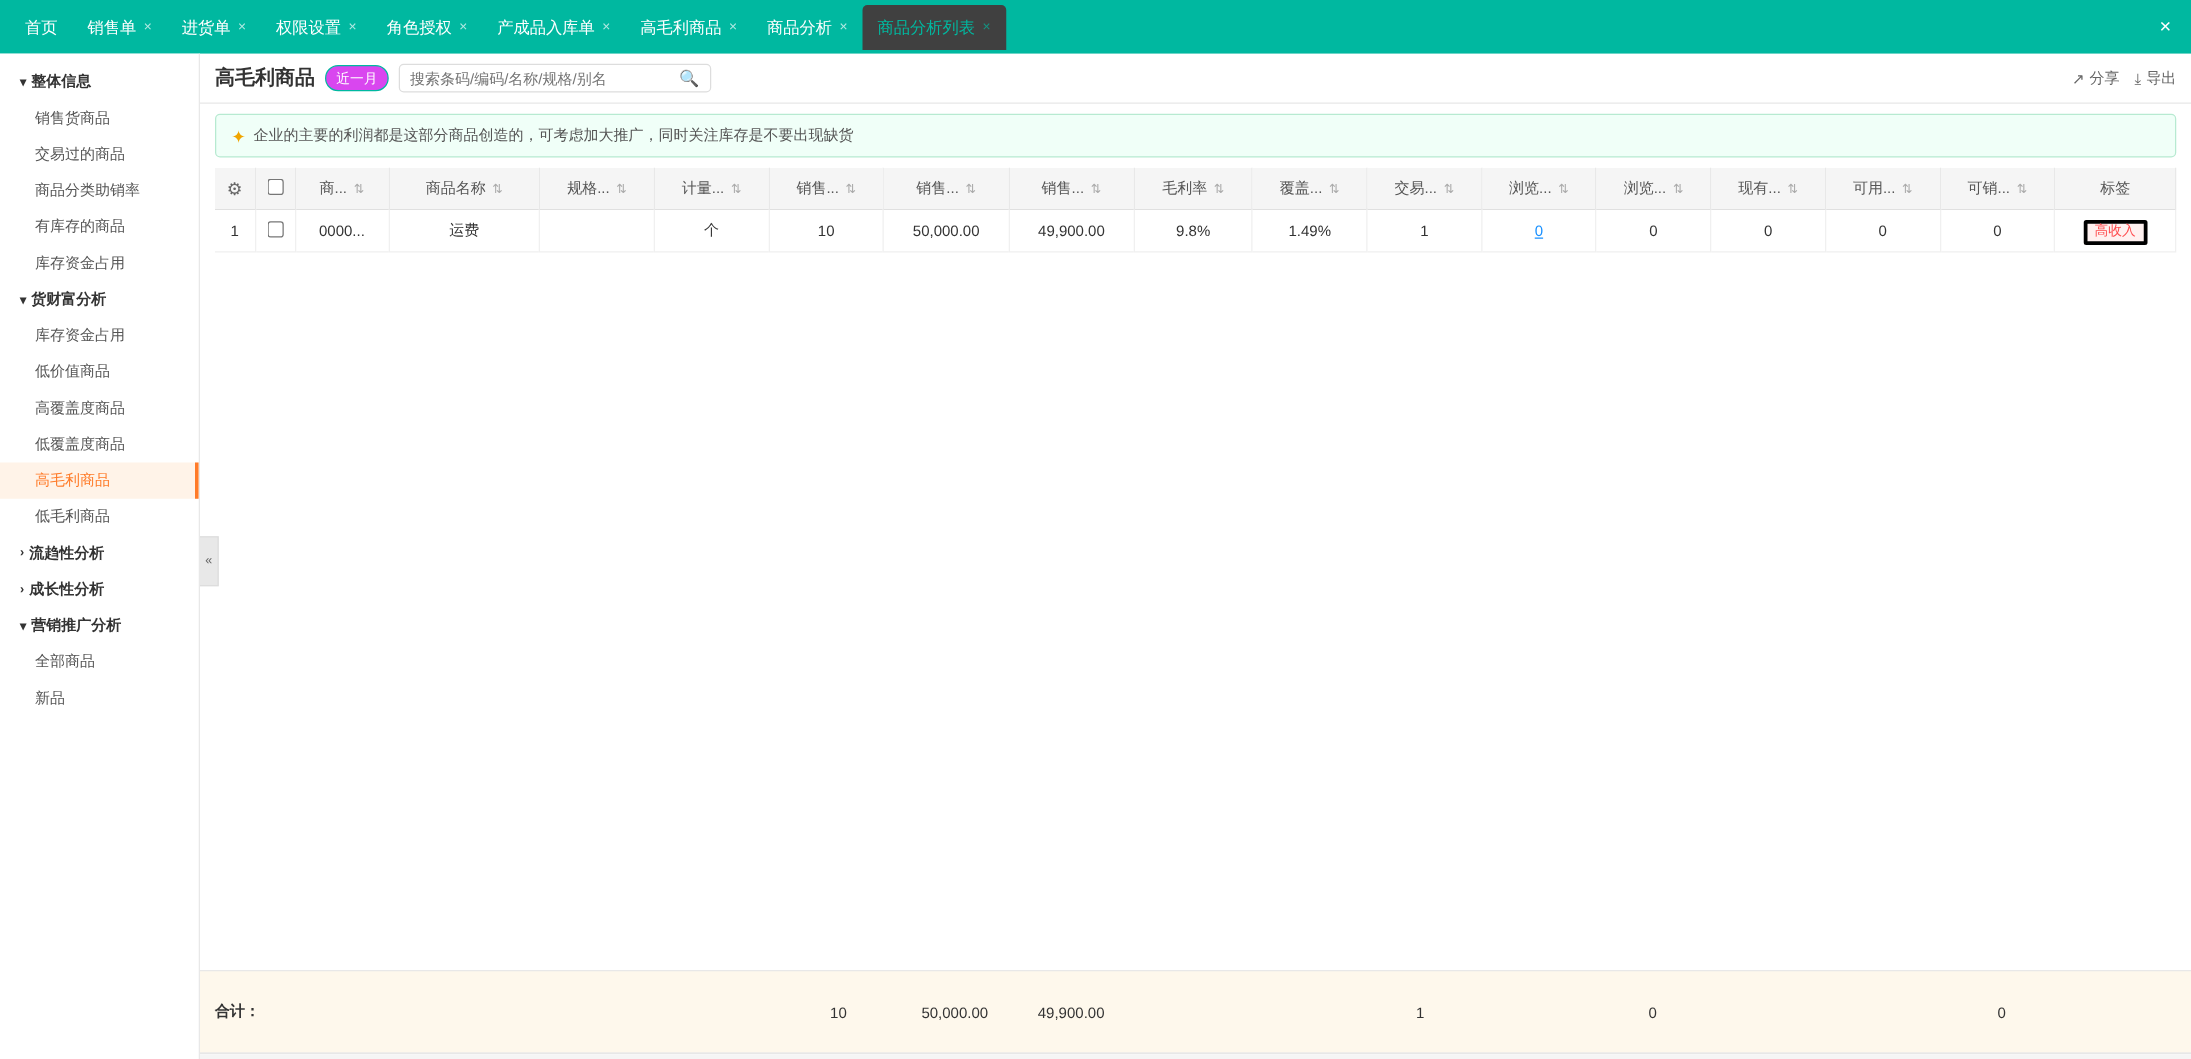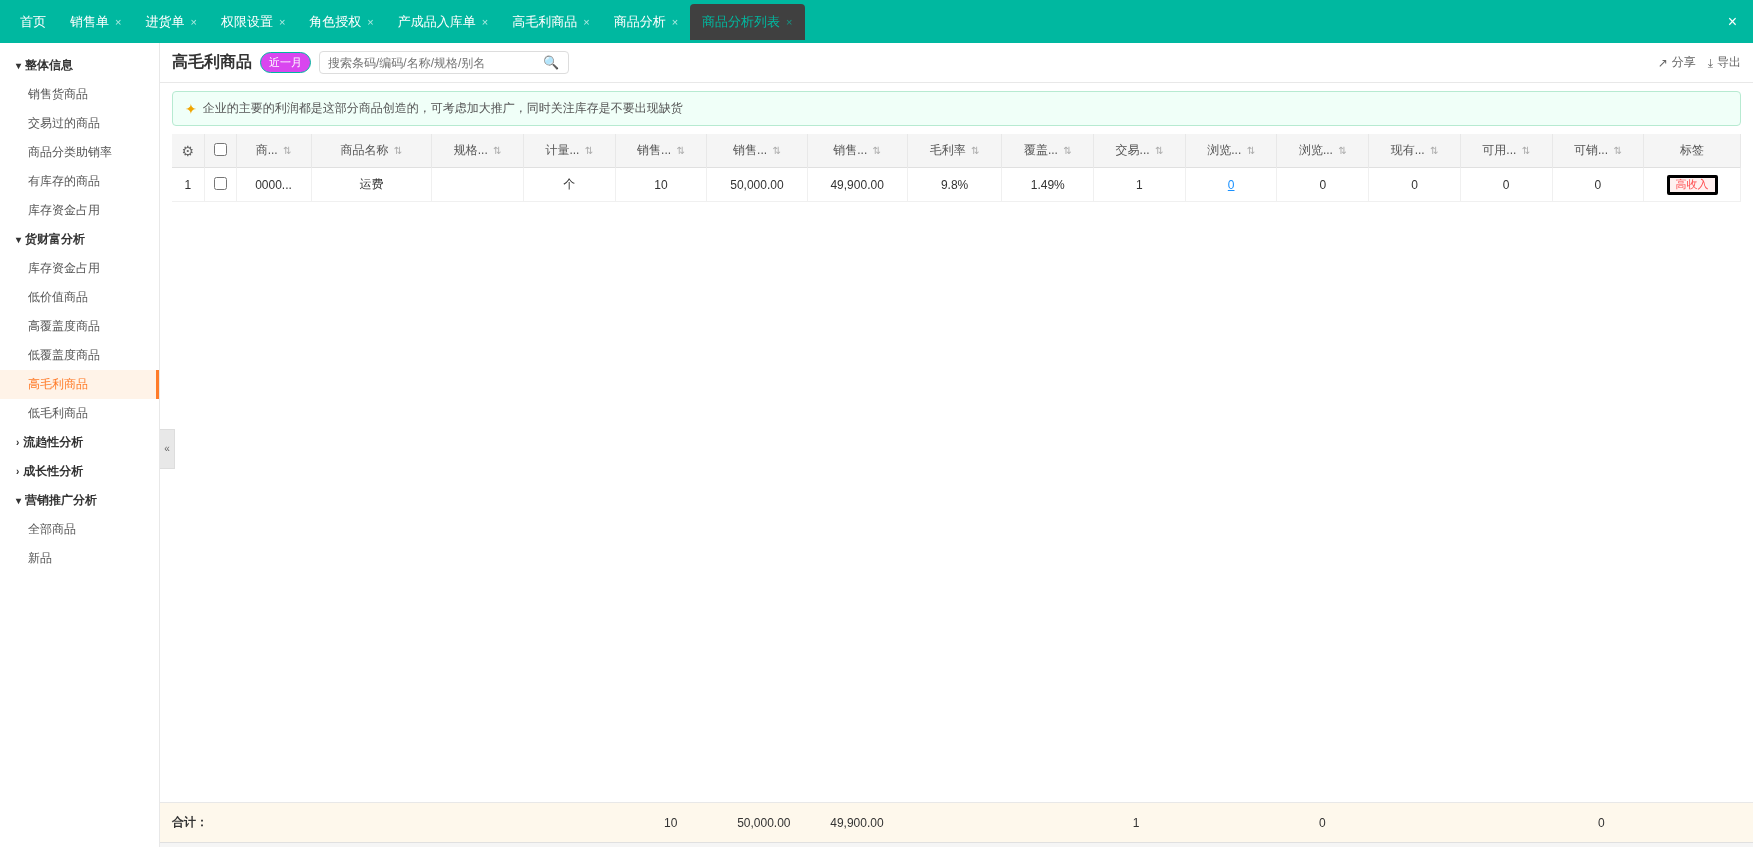--- a/index.html
+++ b/index.html
@@ -234,21 +234,21 @@
       background: #fff1f0;
       font-family: Liberation Mono, monospace;
     }
     .sort-icon { font-size: 10px; color: #aaa; margin-left: 2px; }
     .underline { text-decoration: underline; color: #1890ff; cursor: pointer; }
 
     
     .footer-bar {
       background: #fef8ec;
       border-top: 1px solid #e8e8e8;
-      padding: 11px 12px;
+      padding: 24px 12px;
       display: flex;
       align-items: center;
       font-size: 12px;
       color: #333;
       flex-shrink: 0;
       min-height: 36px;
     }
     .footer-label {
       width: 80px;
       font-weight: bold;

